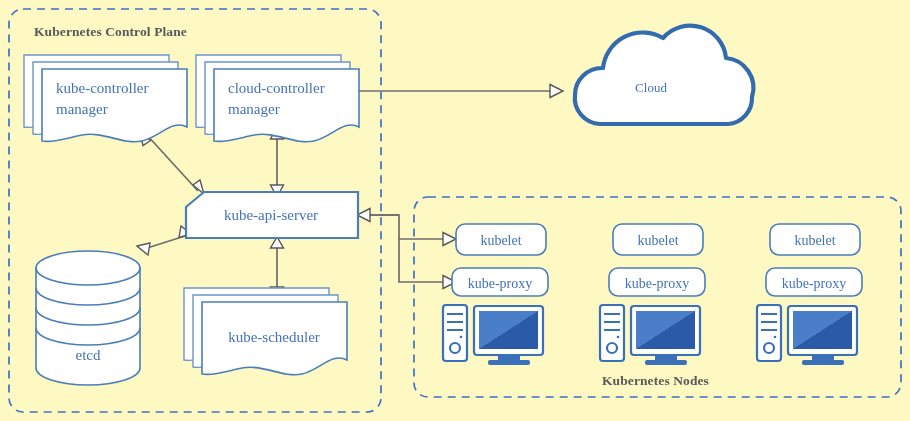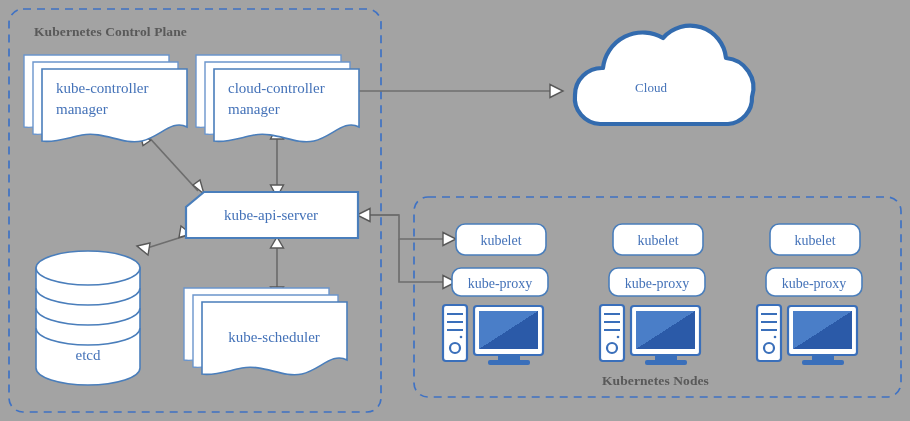--- a/index.html
+++ b/index.html
@@ -8,21 +8,21 @@
     padding: 0;
     background: #ffffff;
   }
   body {
     font-family: "Liberation Serif", "DejaVu Serif", serif;
   }
   #canvas {
     position: relative;
     width: 910px;
     height: 421px;
-    background: #a3a3a3;
+    background: #fef9c3;
     overflow: hidden;
   }
   #canvas svg {
     position: absolute;
     top: 0;
     left: 0;
     width: 910px;
     height: 421px;
   }
   .grp-label {

